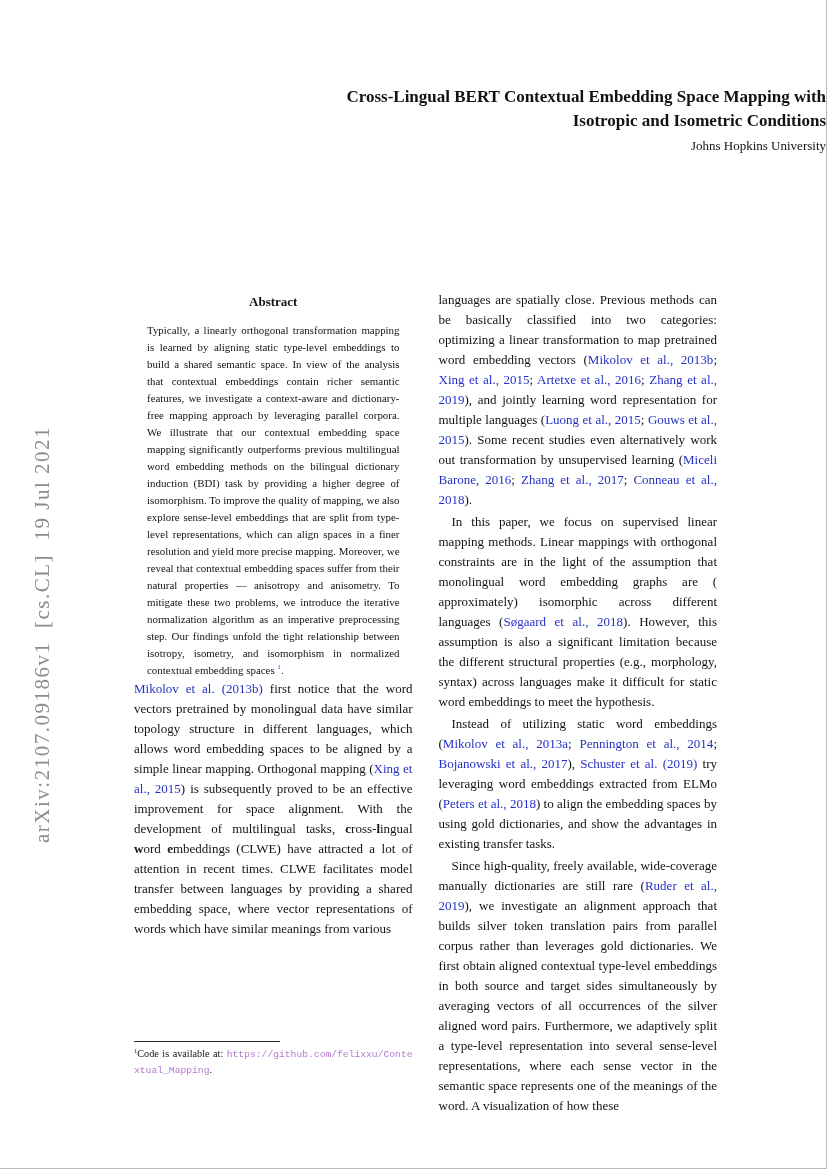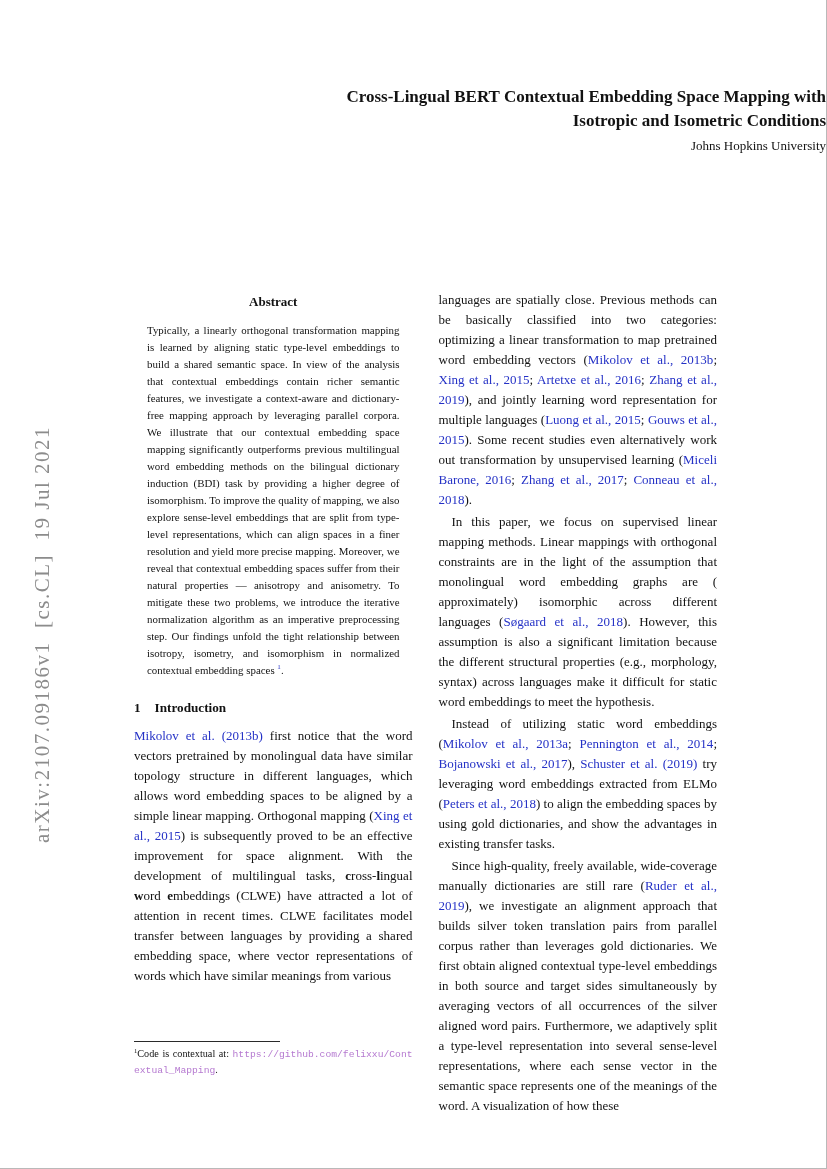--- a/index.html
+++ b/index.html
@@ -120,29 +120,26 @@
     </div>
     <div class="affiliation">Johns Hopkins University</div>
   </div>
 
   <div class="content">
 
     <div class="col left">
       <div class="abstract-heading">Abstract</div>
       <div class="abstract-body"><span>Typically, a linearly orthogonal transformation mapping is learned by aligning static type-level embeddings to build a shared semantic space. In view of the analysis that contextual embeddings contain richer semantic features, we investigate a context-aware and dictionary-free mapping approach by leveraging parallel corpora. We illustrate that our contextual embedding space mapping significantly outperforms previous multilingual word embedding methods on the bilingual dictionary induction (BDI) task by providing a higher degree of isomorphism. To improve the quality of mapping, we also explore sense-level embeddings that are split from type-level representations, which can align spaces in a finer resolution and yield more precise mapping. Moreover, we reveal that contextual embedding spaces suffer from their natural properties — anisotropy and anisometry. To mitigate these two problems, we introduce the iterative normalization algorithm as an imperative preprocessing step. Our findings unfold the tight relationship between isotropy, isometry, and isomorphism in normalized contextual embedding spaces </span><span class="sup link">1</span><span>.</span></div>
 
-      <div class="section-heading">
-        <span class="num">1</span><span>Introduction</span>
-      </div>
 
       <p class="para"><span class="link">Mikolov et al. (2013b)</span><span> first notice that the word vectors pretrained by monolingual data have similar topology structure in different languages, which allows word embedding spaces to be aligned by a simple linear mapping. Orthogonal mapping (</span><span class="link">Xing et al., 2015</span><span>) is subsequently proved to be an effective improvement for space alignment. With the development of multilingual tasks, </span><span class="b">c</span><span>ross-</span><span class="b">l</span><span>ingual </span><span class="b">w</span><span>ord </span><span class="b">e</span><span>mbeddings (CLWE) have attracted a lot of attention in recent times. CLWE facilitates model transfer between languages by providing a shared embedding space, where vector representations of words which have similar meanings from various</span></p>
 
       <div class="footnote-block">
         <div class="footnote-rule"></div>
-        <div class="footnote"><span class="sup">1</span><span>Code is contextual at: </span><span class="url">https://github.com/felixxu/Contextual_Mapping</span><span>.</span></div>
+        <div class="footnote"><span class="sup">1</span><span>Code is available at: </span><span class="url">https://github.com/felixxu/Contextual_Mapping</span><span>.</span></div>
       </div>
     </div>
 
     <div class="col right">
       <p class="para"><span>languages are spatially close. Previous methods can be basically classified into two categories: optimizing a linear transformation to map pretrained word embedding vectors (</span><span class="link">Mikolov et al., 2013b</span><span>; </span><span class="link">Xing et al., 2015</span><span>; </span><span class="link">Artetxe et al., 2016</span><span>; </span><span class="link">Zhang et al., 2019</span><span>), and jointly learning word representation for multiple languages (</span><span class="link">Luong et al., 2015</span><span>; </span><span class="link">Gouws et al., 2015</span><span>). Some recent studies even alternatively work out transformation by unsupervised learning (</span><span class="link">Miceli Barone, 2016</span><span>; </span><span class="link">Zhang et al., 2017</span><span>; </span><span class="link">Conneau et al., 2018</span><span>).</span></p>
       <p class="para indent"><span>In this paper, we focus on supervised linear mapping methods. Linear mappings with orthogonal constraints are in the light of the assumption that monolingual word embedding graphs are ( approximately) isomorphic across different languages (</span><span class="link">Søgaard et al., 2018</span><span>). However, this assumption is also a significant limitation because the different structural properties (e.g., morphology, syntax) across languages make it difficult for static word embeddings to meet the hypothesis.</span></p>
       <p class="para indent"><span>Instead of utilizing static word embeddings (</span><span class="link">Mikolov et al., 2013a</span><span>; </span><span class="link">Pennington et al., 2014</span><span>; </span><span class="link">Bojanowski et al., 2017</span><span>), </span><span class="link">Schuster et al. (2019)</span><span> try leveraging word embeddings extracted from ELMo (</span><span class="link">Peters et al., 2018</span><span>) to align the embedding spaces by using gold dictionaries, and show the advantages in existing transfer tasks.</span></p>
       <p class="para indent"><span>Since high-quality, freely available, wide-coverage manually dictionaries are still rare (</span><span class="link">Ruder et al., 2019</span><span>), we investigate an alignment approach that builds silver token translation pairs from parallel corpus rather than leverages gold dictionaries. We first obtain aligned contextual type-level embeddings in both source and target sides simultaneously by averaging vectors of all occurrences of the silver aligned word pairs. Furthermore, we adaptively split a type-level representation into several sense-level representations, where each sense vector in the semantic space represents one of the meanings of the word. A visualization of how these</span></p>
     </div>
 

